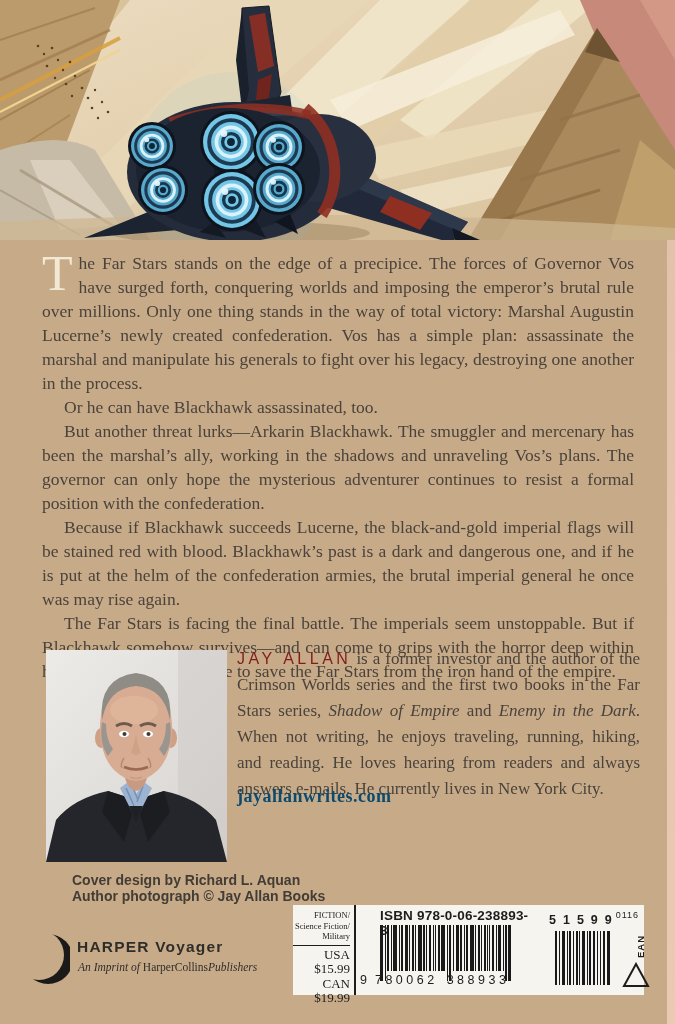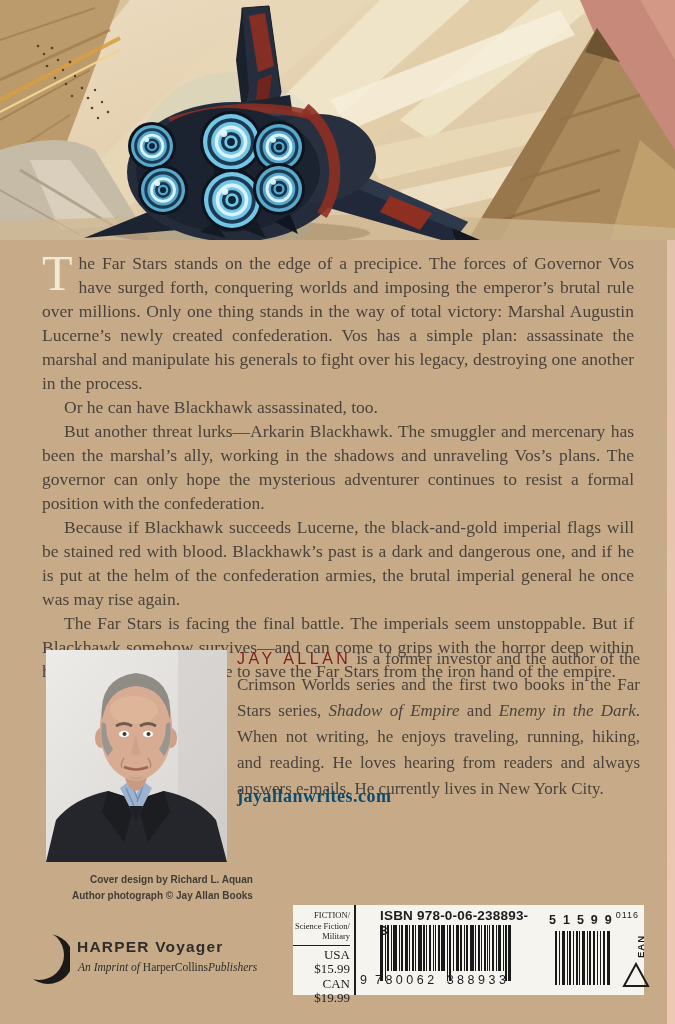--- a/index.html
+++ b/index.html
@@ -17,21 +17,21 @@
   .photo{position:absolute;left:46px;top:650px;width:181px;height:212px;display:block;}
   .bio{position:absolute;left:237px;top:646px;width:403px;color:#4a423b;
        font-size:17px;line-height:26px;text-align:justify;}
   .bio p{margin:0;}
   .author-name{font-family:"Liberation Sans",sans-serif;font-size:16px;letter-spacing:3.5px;
                color:#7f1d1d;}
   .website{position:absolute;left:237px;top:786px;font-family:"Liberation Serif",serif;
            font-weight:bold;font-size:18px;letter-spacing:.5px;color:#0c4a6e;}
   
   .credits{position:absolute;left:72px;top:872px;font-family:"Liberation Sans",sans-serif;
-           font-size:10px;line-height:16px;font-weight:bold;color:#423c35;text-align:right;}
+           font-size:14px;line-height:16px;font-weight:bold;color:#423c35;}
   
   .moon{position:absolute;left:24px;top:926px;width:46px;height:66px;display:block;}
   .pub-name{position:absolute;left:77px;top:938px;font-family:"Liberation Sans",sans-serif;
             font-weight:bold;font-size:15.5px;letter-spacing:1.2px;color:#2f2d2a;}
   .pub-imprint{position:absolute;left:78px;top:961px;font-size:11.5px;color:#2f2d2a;}
   .pub-imprint .it{font-style:italic;}
   
   .promo{position:absolute;left:293px;top:844px;width:351px;height:61px;background:#242019;
          display:flex;align-items:center;font-family:"Liberation Sans",sans-serif;color:#efebe4;}
   .promo .left{width:176px;text-align:center;font-weight:bold;font-size:10px;

